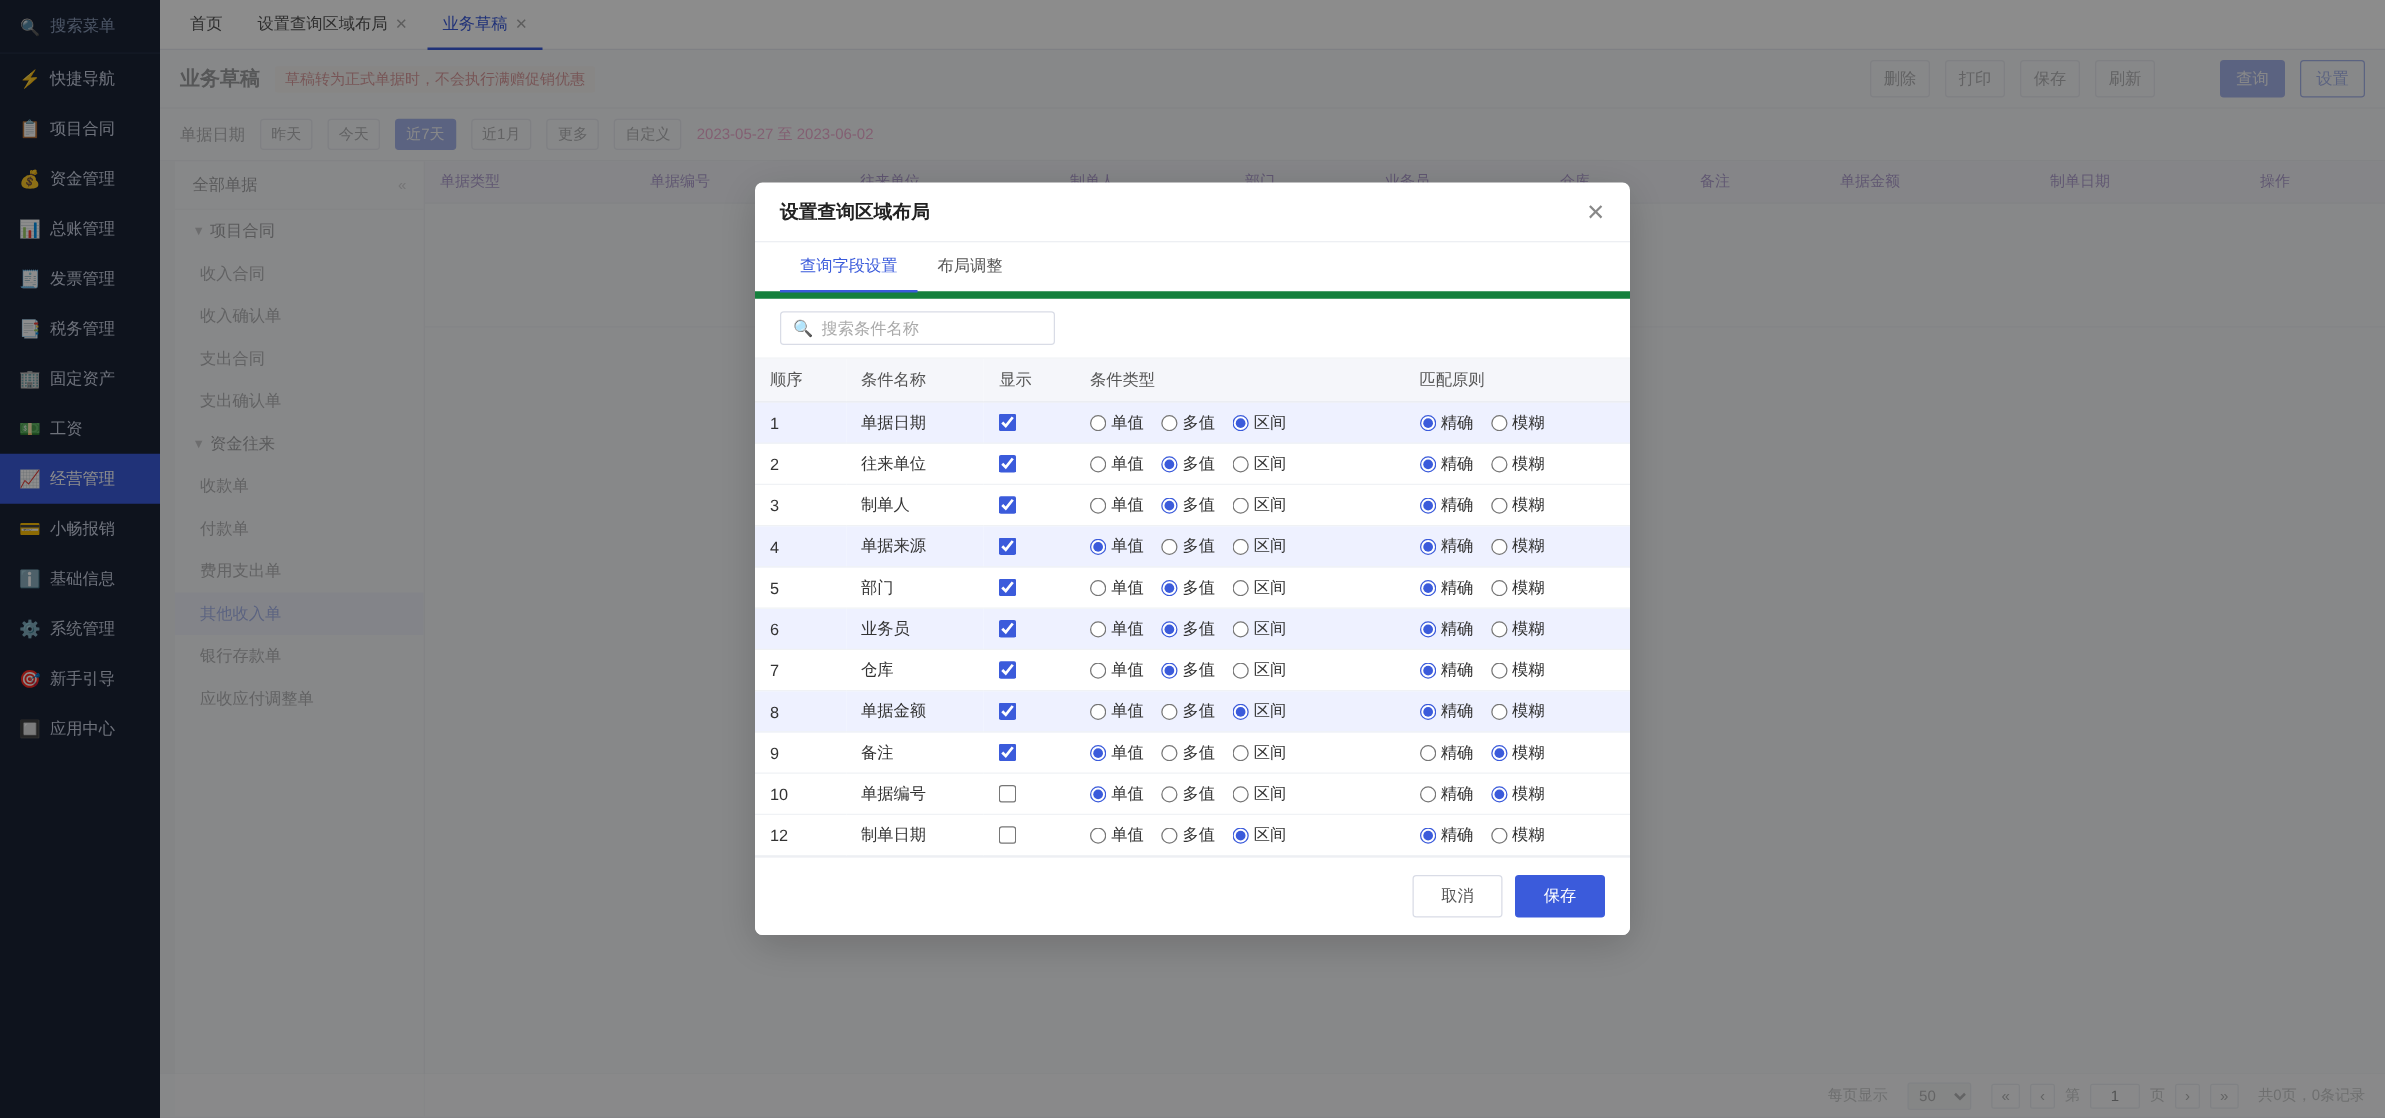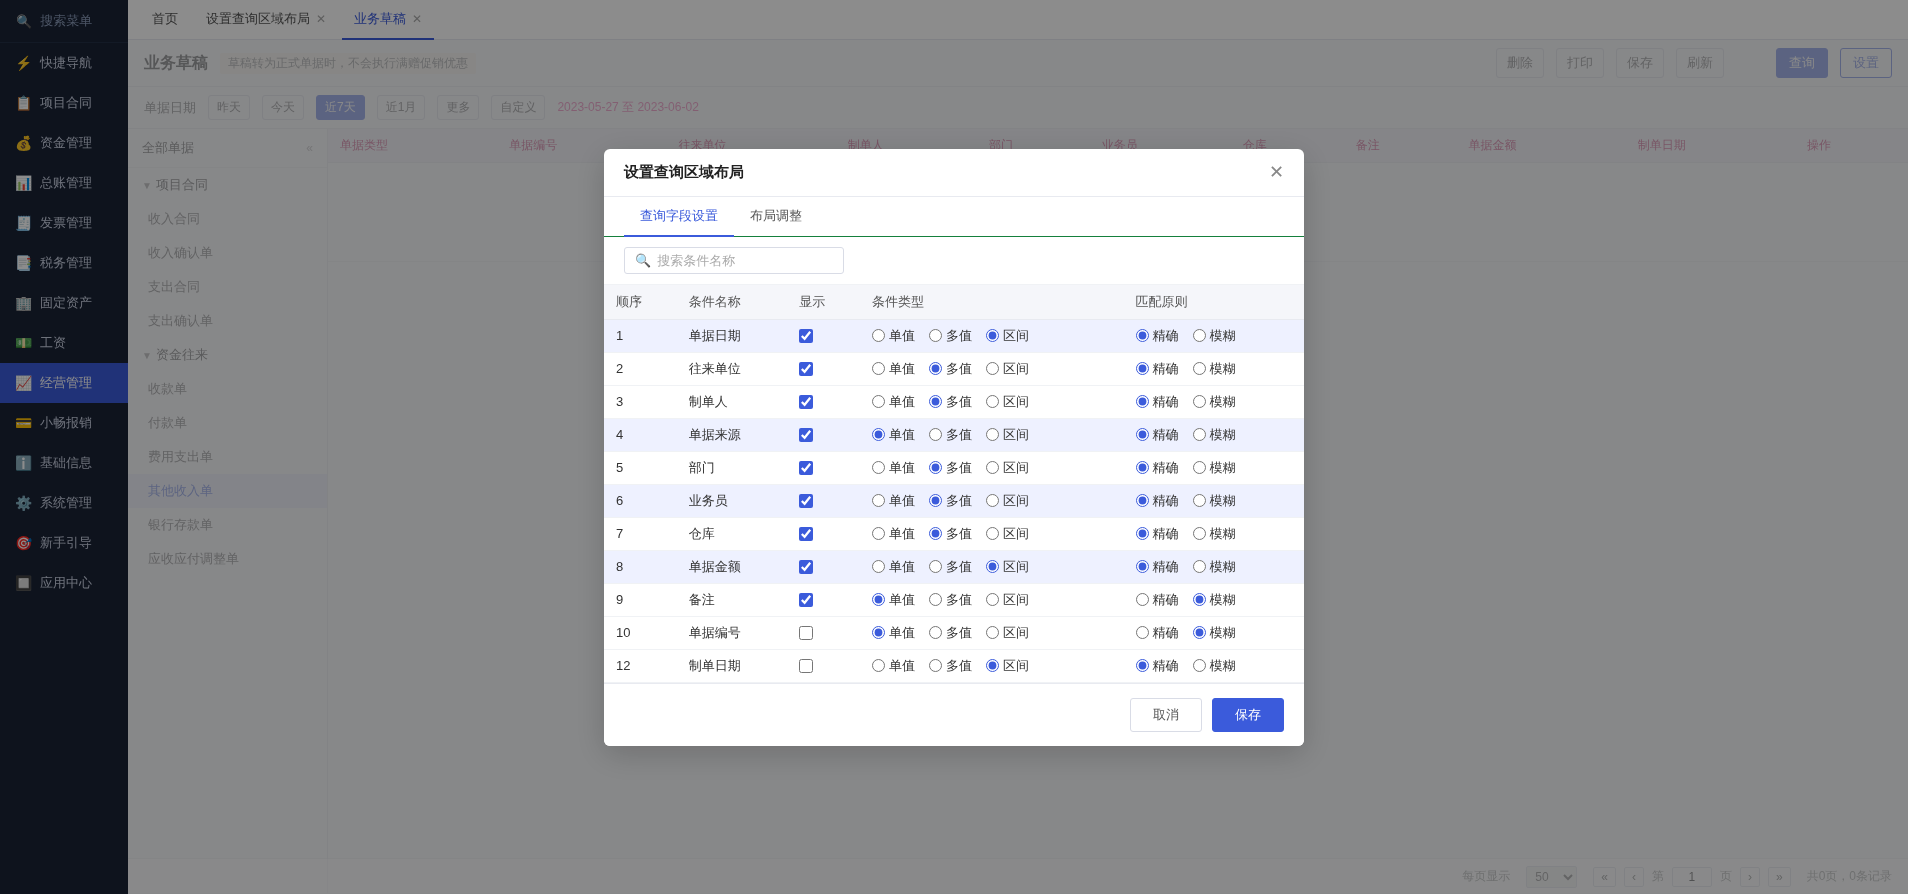--- a/index.html
+++ b/index.html
@@ -39,21 +39,21 @@
     .content {
       position: fixed; left: 128px; top: 40px; right: 0; bottom: 0;
       background: #f0f2f5; overflow: hidden;
     }
     .page-header {
       background: #fff; padding: 8px 16px; display: flex; align-items: center;
       justify-content: space-between; border-bottom: 1px solid #e8eaf0;
     }
     .page-title-area { display: flex; align-items: center; gap: 12px; }
     .page-title { font-size: 16px; font-weight: 600; color: #222; }
-    .page-subtitle { font-size: 12px; color: #737373; background: #fff9ee; padding: 2px 8px; border-radius: 2px; }
+    .page-subtitle { font-size: 12px; color: #b91c1c; background: #fff9ee; padding: 2px 8px; border-radius: 2px; }
     .toolbar-right { display: flex; align-items: center; gap: 12px; }
     .btn-toolbar {
       display: flex; align-items: center; gap: 4px; padding: 5px 10px;
       border: 1px solid #d9dce6; border-radius: 3px; cursor: pointer;
       font-size: 13px; color: #555; background: #fff;
     }
     .btn-primary-toolbar {
       display: flex; align-items: center; gap: 4px; padding: 5px 12px;
       border: 1px solid #3b5bdb; border-radius: 3px; cursor: pointer;
       font-size: 13px; color: #3b5bdb; background: #fff;
@@ -67,21 +67,21 @@
     .filter-label { font-size: 13px; color: #555; }
     .filter-btn {
       padding: 3px 8px; border-radius: 3px; font-size: 12px; cursor: pointer;
       border: 1px solid #d9dce6; background: #fff; color: #555;
     }
     .filter-btn.active { background: #3b5bdb; color: #fff; border-color: #3b5bdb; }
     .filter-date-range { font-size: 12px; color: #ec4899; }
 
     
     .main-area {
-      display: flex; height: calc(100% - 90px); overflow: hidden;
+      display: flex; height: calc(100% - 90px); overflow: hidden; margin-left: 12px;
     }
     .left-panel {
       width: 200px; background: #fff; border-right: 1px solid #e8eaf0;
       overflow-y: auto; flex-shrink: 0;
     }
     .left-panel-header {
       padding: 10px 14px; display: flex; align-items: center; justify-content: space-between;
       font-size: 13px; font-weight: 500; color: #333; border-bottom: 1px solid #f0f2f5;
     }
     .left-panel-item {
@@ -89,21 +89,21 @@
     }
     .left-panel-item.active { background: #eef1ff; color: #3b5bdb; }
     .left-panel-group { font-size: 13px; color: #333; padding: 8px 14px; cursor: pointer; display: flex; align-items: center; gap: 4px; }
     .left-panel-group .chevron { font-size: 10px; color: #888; }
 
     
     .table-area { flex: 1; overflow: auto; background: #fff; }
     .data-table { width: 100%; border-collapse: collapse; font-size: 13px; }
     .data-table th {
       background: #f5f6fa; padding: 8px 12px; text-align: left;
-      font-weight: 500; color: #be185d; border-bottom: 1px solid #e8eaf0;
+      font-weight: 500; color: #4c1d95; border-bottom: 1px solid #e8eaf0;
       white-space: nowrap; font-size: 12px;
     }
     .data-table td { padding: 8px 12px; border-bottom: 1px solid #f0f2f5; color: #333; }
 
     
     .overlay {
       position: fixed; inset: 0; background: rgba(0,0,0,0.45); z-index: 100;
       display: flex; align-items: center; justify-content: center;
     }
 
@@ -115,21 +115,21 @@
     }
     .modal-header {
       padding: 14px 20px; display: flex; align-items: center; justify-content: space-between;
       border-bottom: 1px solid #e8eaf0;
     }
     .modal-title { font-size: 15px; font-weight: 600; color: #222; }
     .modal-close { cursor: pointer; font-size: 18px; color: #888; line-height: 1; }
 
     
     .modal-tabs {
-      display: flex; padding: 0 20px; border-bottom: 1px solid #15803d; background: #fff;
+      display: flex; padding: 0 20px; border-bottom: 6px solid #15803d; background: #fff;
     }
     .modal-tab {
       padding: 10px 16px; font-size: 13px; color: #555; cursor: pointer;
       border-bottom: 2px solid transparent; margin-bottom: -1px;
     }
     .modal-tab.active { color: #3b5bdb; border-bottom-color: #3b5bdb; font-weight: 500; }
 
     
     .modal-search {
       padding: 10px 20px; border-bottom: 1px solid #f0f2f5;

